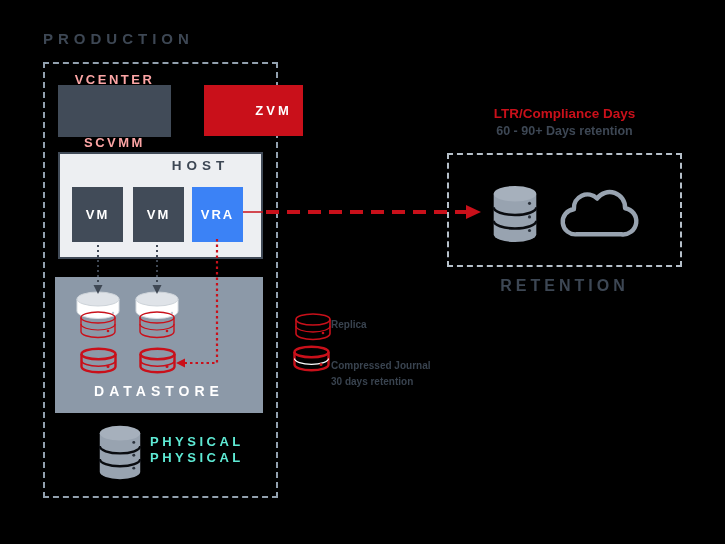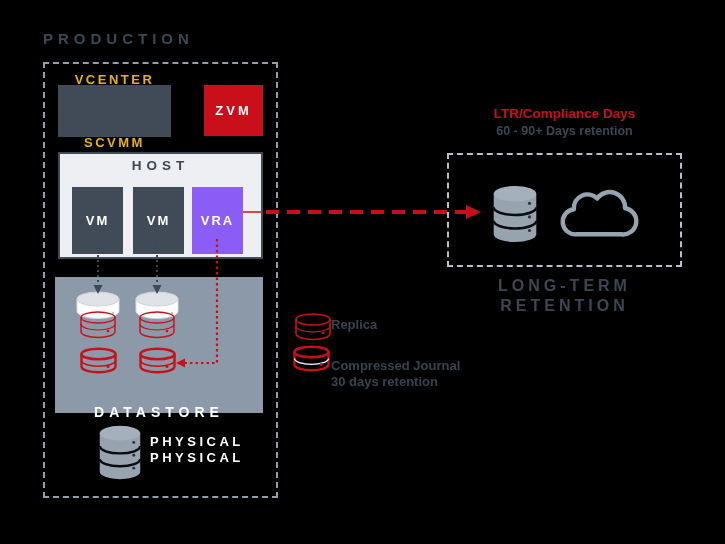--- a/index.html
+++ b/index.html
@@ -30,55 +30,55 @@
     left:43px;top:62px;width:231px;height:432px;
     border:2px dashed #92a0ae;
   }
   .ltr-box{
     left:447px;top:153px;width:231px;height:110px;
     border:2px dashed #b6c0ca;
   }
   .vcenter-box{
     left:58px;top:85px;width:113px;height:52px;background:#414b58;
     display:flex;flex-direction:column;align-items:center;justify-content:center;
-    color:#eab308;font-size:13px;font-weight:bold;letter-spacing:2.5px;line-height:19px;gap:44px;
+    color:#fca5a5;font-size:13px;font-weight:bold;letter-spacing:2.5px;line-height:19px;gap:44px;
   }
   .zvm-box{
     left:204px;top:85px;width:59px;height:51px;background:#c9101a;
     display:flex;align-items:center;justify-content:center;
-    color:#fff;font-size:13px;font-weight:bold;letter-spacing:3px;
+    color:#fff;font-size:13px;font-weight:bold;letter-spacing:3px;padding-left:40px;
   }
   .host-box{
     left:58px;top:152px;width:201px;height:103px;
     background:#edeff2;border:2px solid #414b58;
   }
   .host-title{
     left:58px;top:158px;width:205px;text-align:center;
-    color:#3d4754;font-size:13.5px;font-weight:bold;letter-spacing:5px;
+    color:#3d4754;font-size:13.5px;font-weight:bold;letter-spacing:5px;padding-left:40px;
   }
   .node-sm{
-    width:51px;height:67px;display:flex;align-items:center;justify-content:center;
+    width:51px;height:55px;display:flex;align-items:center;justify-content:center;
     color:#fff;font-size:13px;font-weight:bold;letter-spacing:2px;
   }
   .vm1{left:72px;top:187px;background:#414b58;}
   .vm2{left:133px;top:187px;background:#414b58;}
-  .vra{left:192px;top:187px;background:#8b5cf6;}
+  .vra{left:192px;top:187px;background:#3b82f6;}
   .datastore-box{
     left:55px;top:277px;width:208px;height:136px;background:#8c99a8;
   }
   .datastore-title{
     left:55px;top:383px;width:208px;text-align:center;
-    color:#ffffff;font-size:14px;font-weight:bold;letter-spacing:5px;margin-top:21px;
+    color:#ffffff;font-size:14px;font-weight:bold;letter-spacing:5px;
   }
   .phys-text{
-    left:150px;top:434px;color:#ffffff;font-size:13px;font-weight:bold;
+    left:150px;top:434px;color:#5eead4;font-size:13px;font-weight:bold;
     letter-spacing:3.5px;line-height:16px;
   }
   .legend-label{
-    color:#39434f;font-size:13px;font-weight:bold;line-height:16px;
+    color:#39434f;font-size:10px;font-weight:bold;line-height:16px;
   }
   .overlay{position:absolute;left:0;top:0;pointer-events:none;}
 </style>
 </head>
 <body>
 
 <div class="stage">
 
   <div class="abs prod-title">PRODUCTION</div>
   <div class="abs prod-box"></div>
@@ -171,21 +171,20 @@
     <circle cx="39" cy="20" r="1.6" fill="#2b323c"></circle>
     <circle cx="39" cy="34" r="1.6" fill="#2b323c"></circle>
     <circle cx="39" cy="48" r="1.6" fill="#2b323c"></circle>
   </svg>
 
   <svg class="abs" style="left:551px;top:186px;" width="96" height="56" viewBox="0 0 96 58">
     <path d="M25 50 a13 13 0 0 1 -3 -26 a14 14 0 0 1 24 -11 a16 16 0 0 1 29 10 a13 13 0 0 1 -4 27 z" fill="none" stroke="#98a3b0" stroke-width="4.6" stroke-linejoin="round"></path>
   </svg>
 
   <div class="abs ltr-title">
-    <div>LONG-TERM</div>
     <div>RETENTION</div>
   </div>
 
   <svg class="abs" style="left:294px;top:313px;" width="38" height="29" viewBox="0 0 38 29">
     <path d="M2 6.5 V20.5 A17 6 0 0 0 36 20.5 V6.5" fill="none" stroke="#c9101a" stroke-width="1.6"></path>
     <ellipse cx="19" cy="6.5" rx="17" ry="5.5" fill="none" stroke="#c9101a" stroke-width="1.6"></ellipse>
     <path d="M2 13 A17 6 0 0 0 36 13" fill="none" stroke="#c9101a" stroke-width="1.3"></path>
     <circle cx="29" cy="20" r="1.3" fill="#c9101a"></circle>
   </svg>
   <div class="abs legend-label" style="left:331px;top:317px;">Replica</div>

